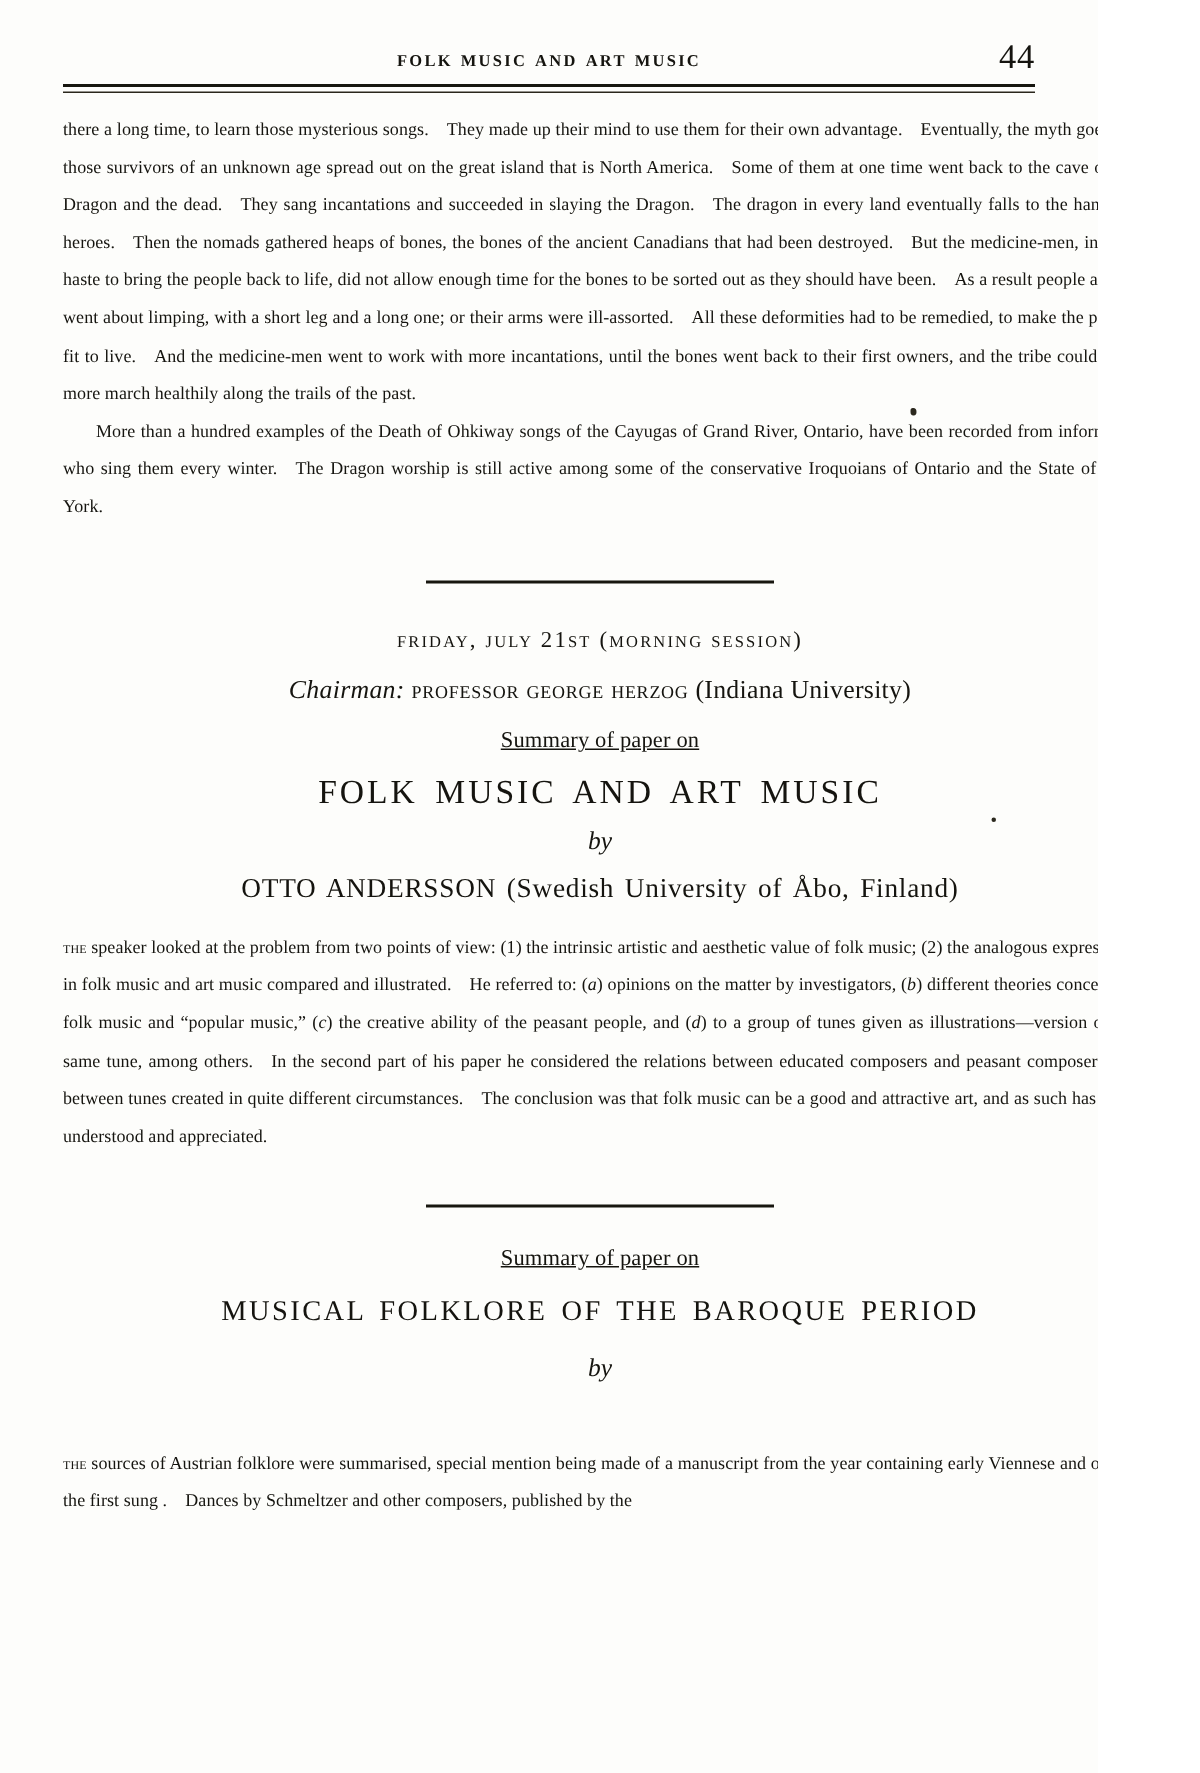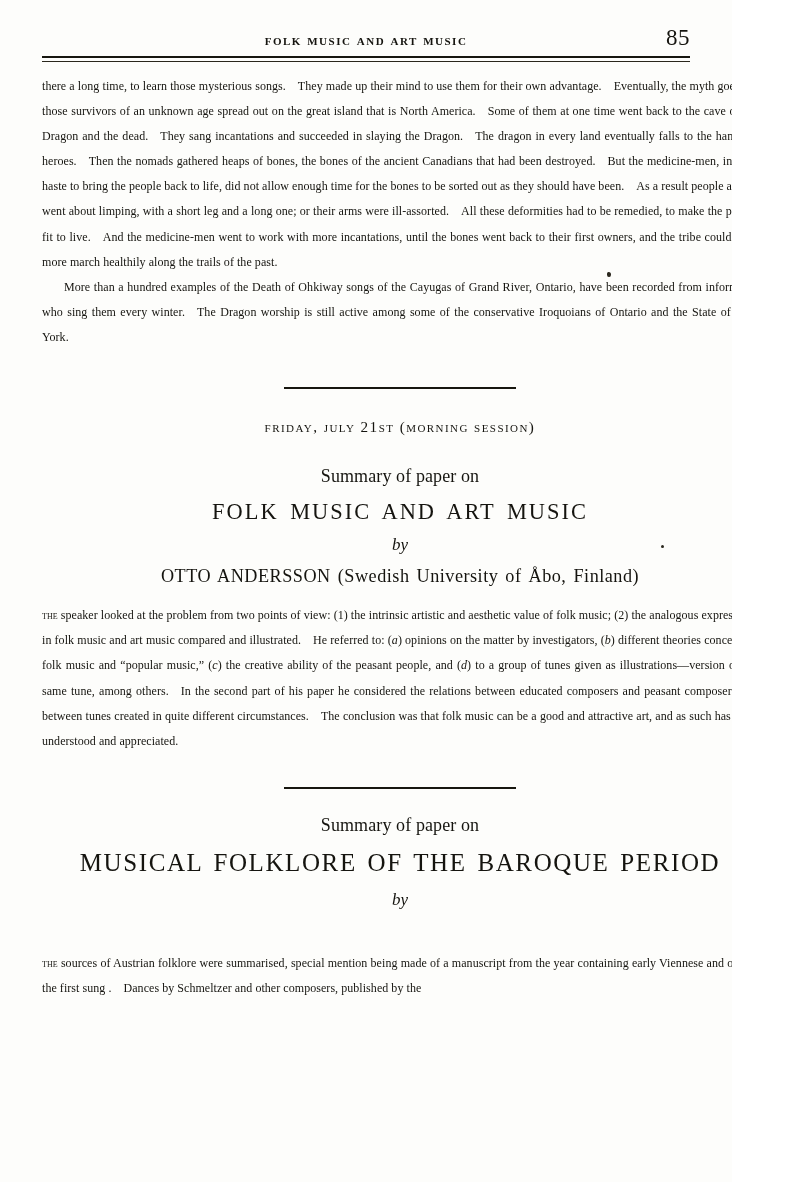--- a/index.html
+++ b/index.html
@@ -124,31 +124,32 @@
   }
   .chairman-label {
     font-style: italic;
   }
   .chairman-name {
     font-variant: small-caps;
     text-transform: lowercase;
     letter-spacing: 0.5px;
   }
   .summary-line {
-    font-size: 18px;
+    font-size: 15px;
     letter-spacing: 0.1px;
+    text-decoration: underline;
   }
   .paper-title {
     font-size: 22.4px;
     letter-spacing: 2.0px;
     word-spacing: 4px;
     font-weight: normal;
   }
   .paper-title-2 {
-    font-size: 25px;
+    font-size: 19px;
     letter-spacing: 1.6px;
     word-spacing: 3px;
     font-weight: normal;
     line-height: 30px;
   }
   .by-line {
     font-size: 17px;
     font-style: italic;
   }
   .author-line {
@@ -168,41 +169,44 @@
     pointer-events: none;
   }
 </style>
 </head>
 <body>
 
 <div class="page">
 
   <div class="runhead">
     <div class="runhead-title">FOLK MUSIC AND ART MUSIC</div>
-    <div class="runhead-folio">85</div>
+    <div class="runhead-folio">44</div>
   </div>
   <div class="rule-double">
     <div class="thick"></div>
     <div class="thin"></div>
   </div>
 
   <div class="body">
 
     <p class="para">there a long time, to learn those mysterious songs. They made up their mind to use them for their own advantage. Eventually, the myth goes on, those survivors of an unknown age spread out on the great island that is North America. Some of them at one time went back to the cave of the Dragon and the dead. They sang incantations and succeeded in slaying the Dragon. The dragon in every land eventually falls to the hands of heroes. Then the nomads gathered heaps of bones, the bones of the ancient Canadians that had been destroyed. But the medicine-men, in their haste to bring the people back to life, did not allow enough time for the bones to be sorted out as they should have been. As a result people at first went about limping, with a short leg and a long one; or their arms were ill-assorted. All these deformities had to be remedied, to make the people fit to live. And the medicine-men went to work with more incantations, until the bones went back to their first owners, and the tribe could once more march healthily along the trails of the past.</p>
 
     <p class="para indent" style="margin-top:0;">More than a hundred examples of the Death of Ohkiway songs of the Cayugas of Grand River, Ontario, have been recorded from informants who sing them every winter. The Dragon worship is still active among some of the conservative Iroquoians of Ontario and the State of New York.</p>
 
     <div style="height:37px"></div>
     <div class="divider"></div>
     <div style="height:29px"></div>
 
     <div class="centered session-line">FRIDAY, JULY <span class="oldstyle">21</span>ST (MORNING SESSION)</div>
 
     <div style="height:14px"></div>
 
+    <div class="centered chairman-line">
+      <span class="chairman-label">Chairman:</span><span>&nbsp;</span><span class="chairman-name">PROFESSOR GEORGE HERZOG</span><span>&nbsp;</span><span>(Indiana University)</span>
+    </div>
 
     <div style="height:16px"></div>
 
     <div class="centered summary-line">Summary of paper on</div>
     <div style="height:12px"></div>
     <div class="centered paper-title">FOLK MUSIC AND ART MUSIC</div>
     <div style="height:10px"></div>
     <div class="centered by-line">by</div>
     <div style="height:11px"></div>
     <div class="centered author-line">OTTO ANDERSSON (Swedish University of Åbo, Finland)</div>

